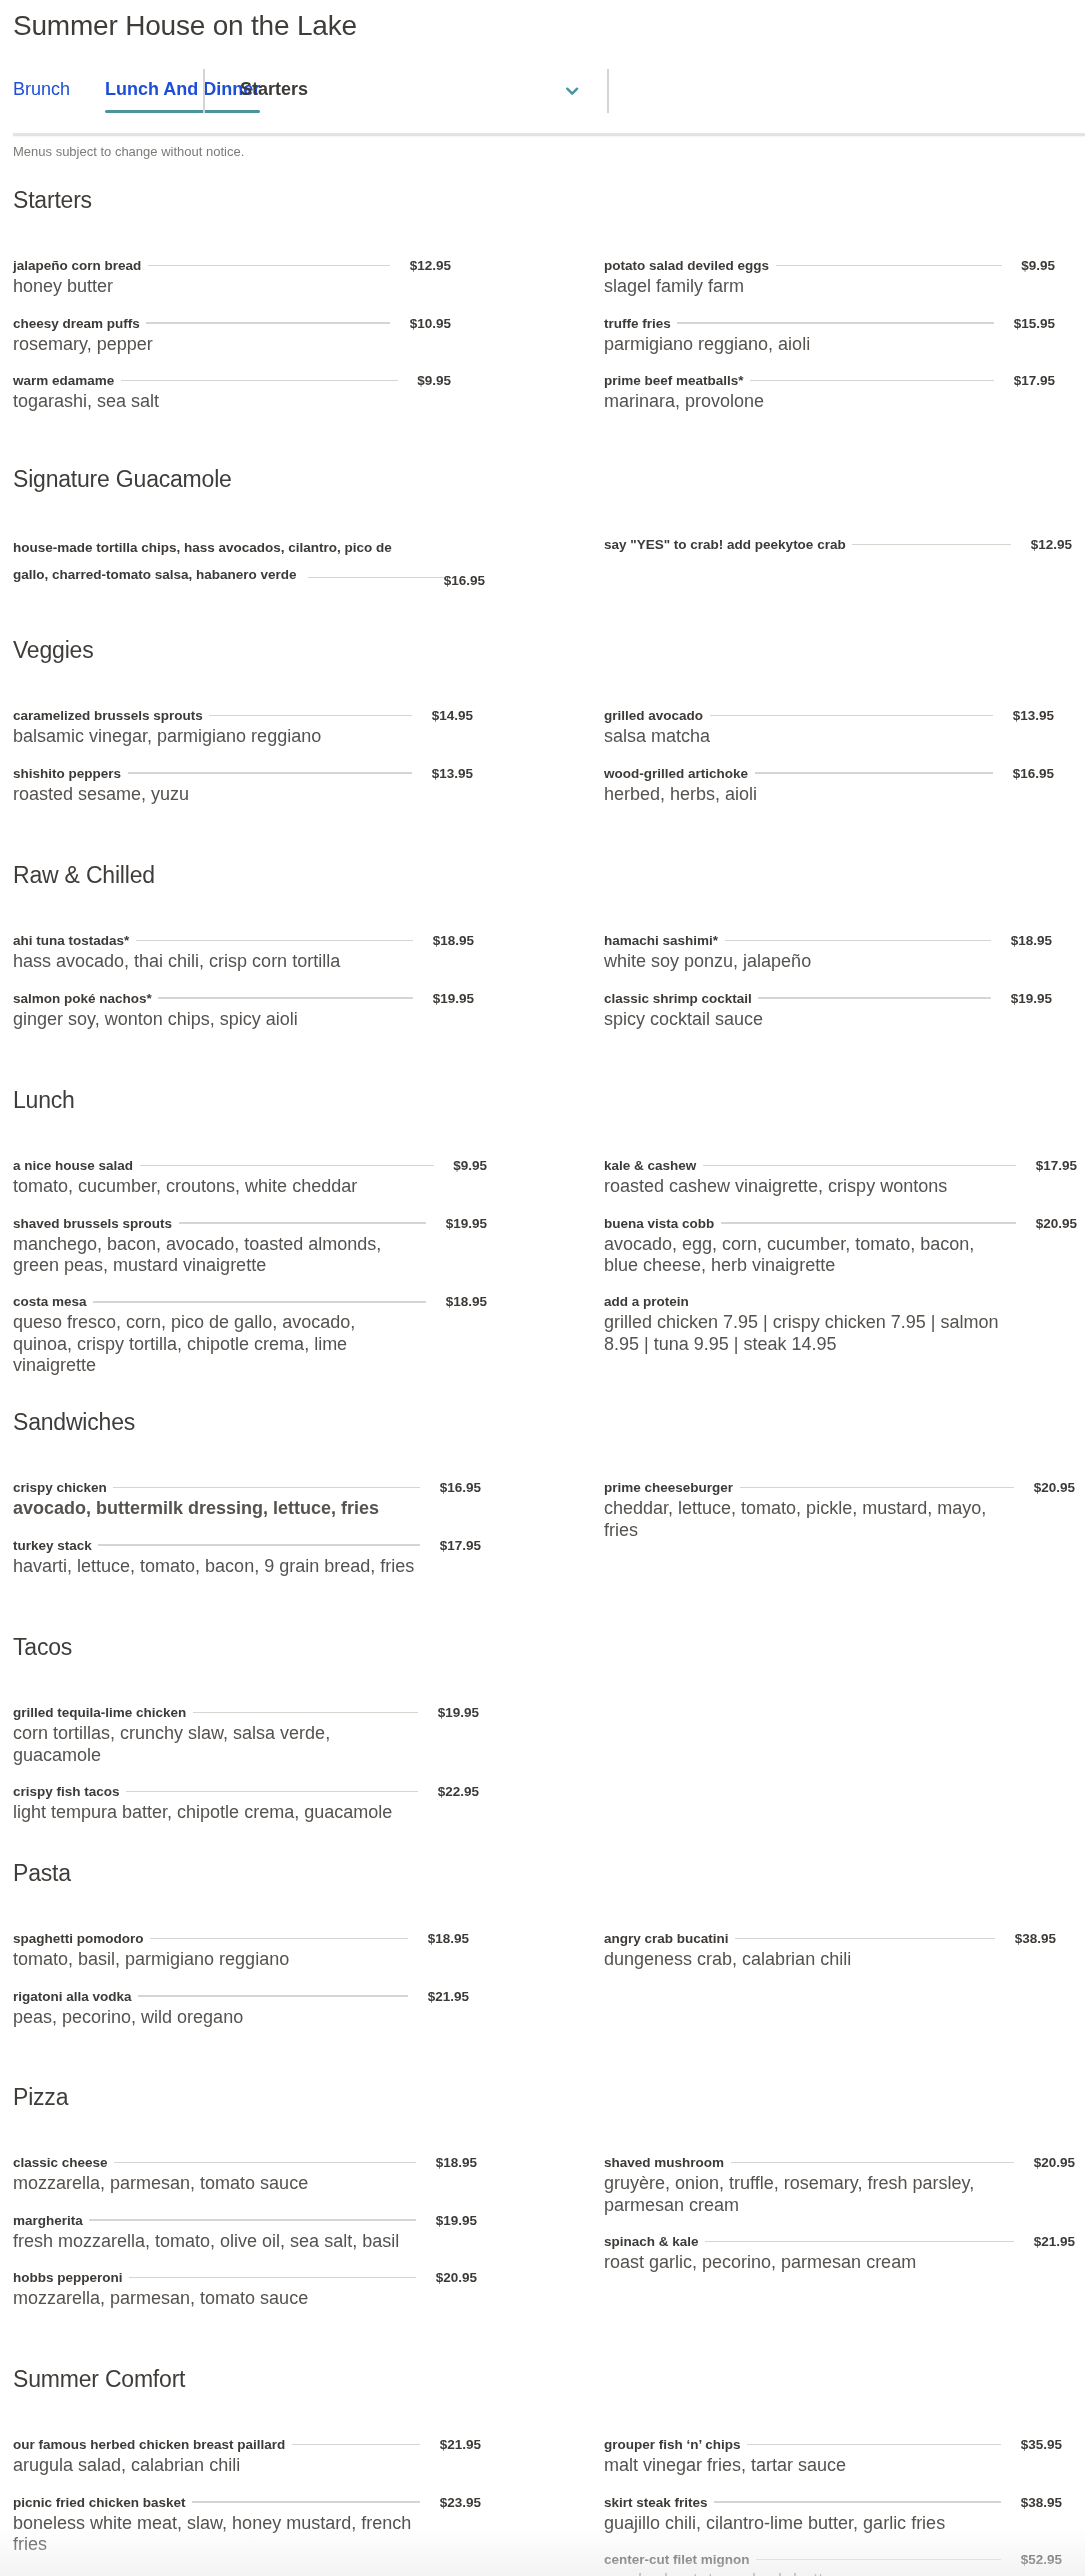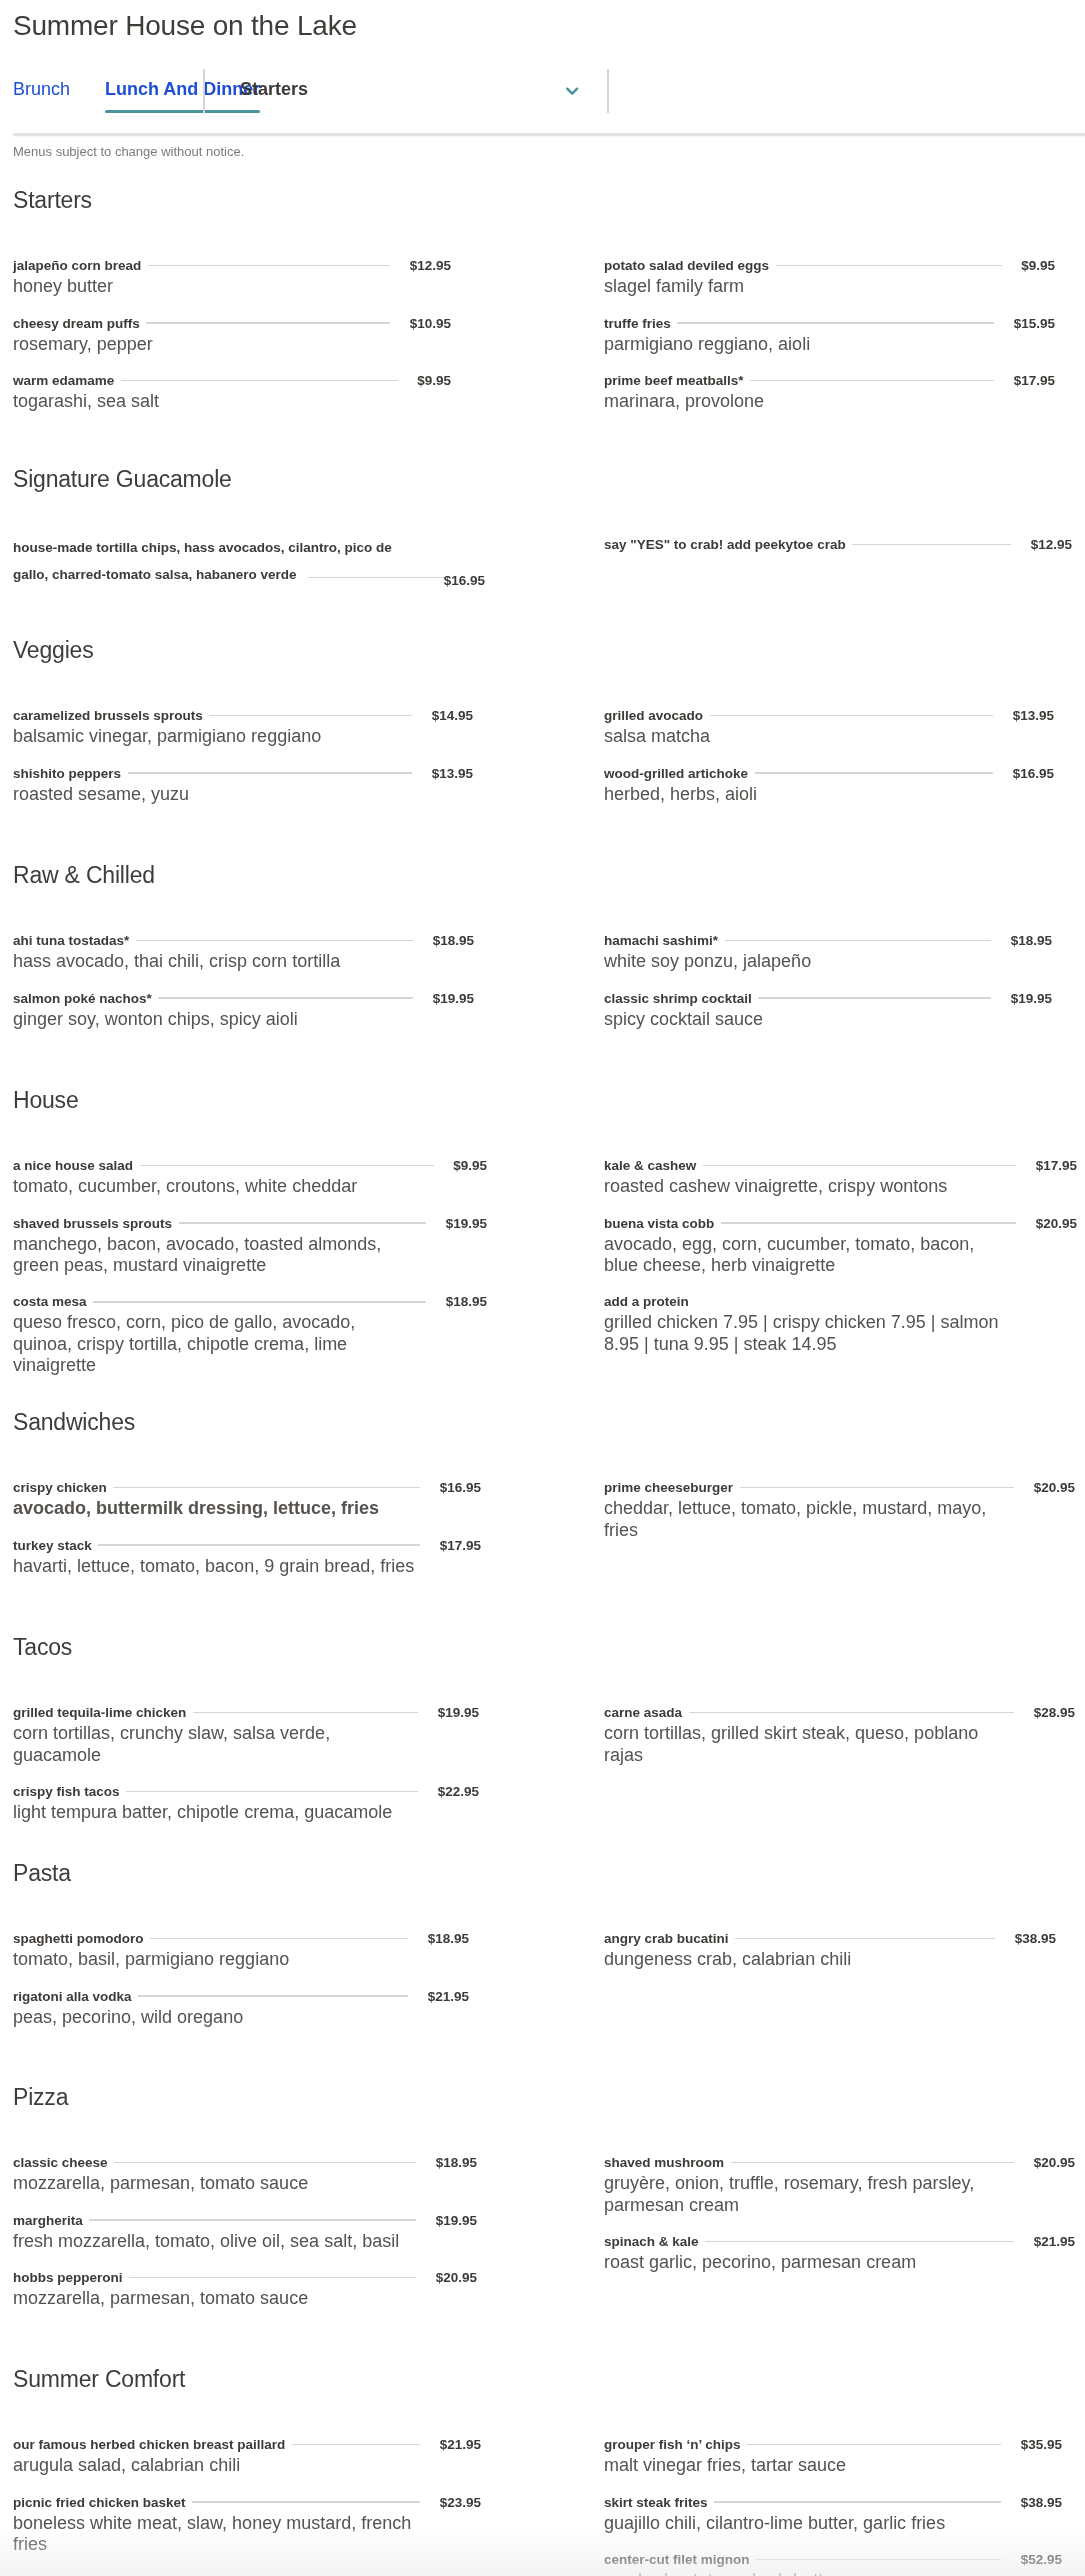--- a/index.html
+++ b/index.html
@@ -243,21 +243,21 @@
           <div class="item-head">
             <span class="item-name">classic shrimp cocktail</span>
             <span class="leader"></span>
             <span class="item-price" style="margin-left: 19.7px;">$19.95</span>
           </div>
           <div class="item-desc" style="max-width: 402px;">spicy cocktail sauce</div>
         </div>
       </div>
     </div>
     <div class="section" style="top: 1084px;">
-      <h2>House</h2>
+      <h2>Lunch</h2>
       <div class="col" style="left: 0px; width: 474px;">
         <div class="item">
           <div class="item-head">
             <span class="item-name">a nice house salad</span>
             <span class="leader"></span>
             <span class="item-price" style="margin-left: 19.7px;">$9.95</span>
           </div>
           <div class="item-desc" style="max-width: 402px;">tomato, cucumber, croutons, white cheddar</div>
         </div>
         <div class="item">
@@ -346,30 +346,20 @@
         </div>
         <div class="item">
           <div class="item-head">
             <span class="item-name">crispy fish tacos</span>
             <span class="leader"></span>
             <span class="item-price" style="margin-left: 19.7px;">$22.95</span>
           </div>
           <div class="item-desc" style="max-width: 402px;">light tempura batter, chipotle crema, guacamole</div>
         </div>
       </div>
-      <div class="col" style="left: 591px; width: 471px;">
-        <div class="item">
-          <div class="item-head">
-            <span class="item-name">carne asada</span>
-            <span class="leader"></span>
-            <span class="item-price" style="margin-left: 19.7px;">$28.95</span>
-          </div>
-          <div class="item-desc" style="max-width: 402px;">corn tortillas, grilled skirt steak, queso, poblano rajas</div>
-        </div>
-      </div>
     </div>
     <div class="section" style="top: 1857px;">
       <h2>Pasta</h2>
       <div class="col" style="left: 0px; width: 456px;">
         <div class="item">
           <div class="item-head">
             <span class="item-name">spaghetti pomodoro</span>
             <span class="leader"></span>
             <span class="item-price" style="margin-left: 19.7px;">$18.95</span>
           </div>

